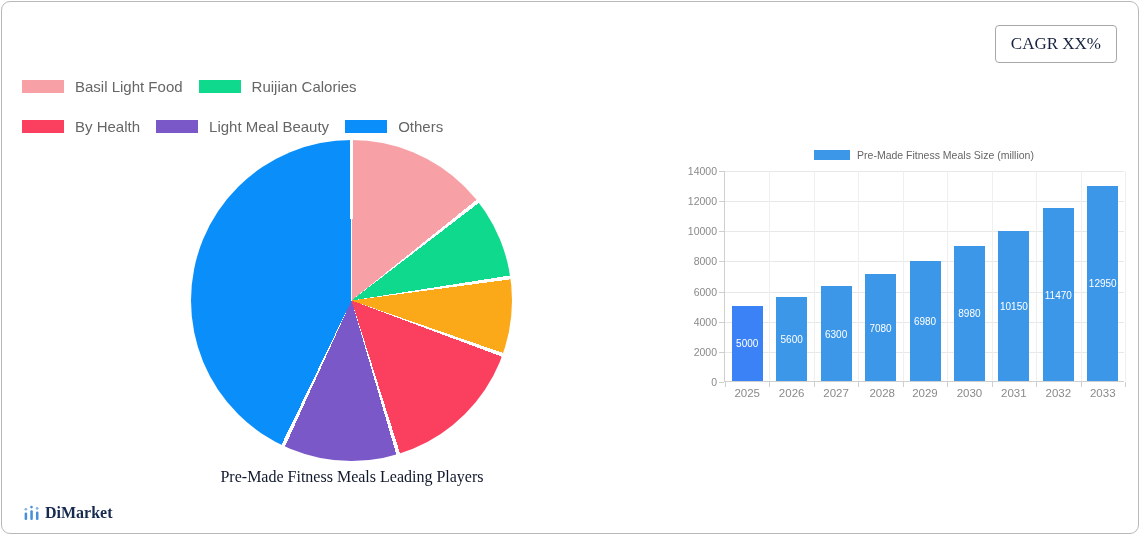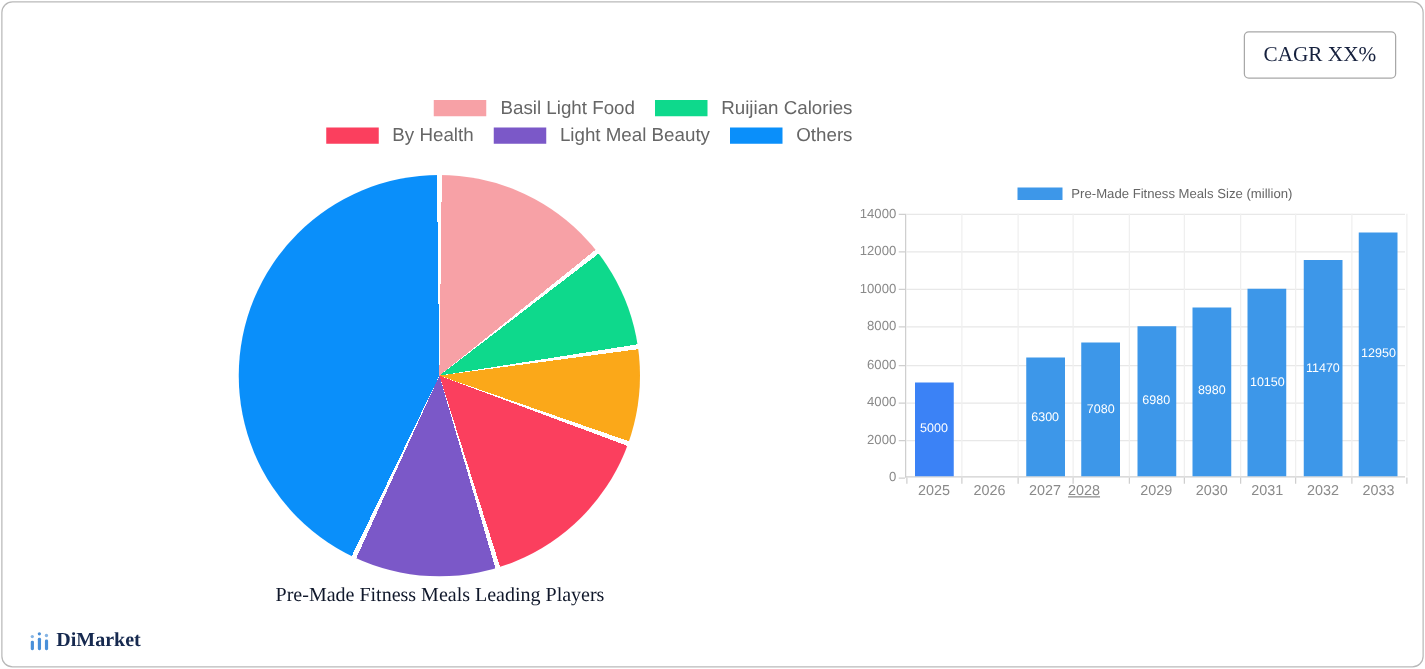--- a/index.html
+++ b/index.html
@@ -16,21 +16,21 @@
     position:absolute; top:23px; right:21px;
     border:1px solid #a8a8a8; border-radius:4px;
     padding:8px 15px;
     font-family:"Liberation Serif", serif;
     font-size:17px; color:#16213e; background:#fff;
   }
   
   .pie-area { position:absolute; left:20px; top:0; width:660px; height:535px; }
   .pie-legend {
     position:absolute; top:76px; left:0; width:100%;
-    display:flex; flex-direction:column; align-items:flex-end; gap:5px;
+    display:flex; flex-direction:column; align-items:flex-start; gap:23px;
   }
   .legend-row { display:flex; align-items:center; gap:16px; }
   .legend-item { display:flex; align-items:center; gap:11px; }
   .legend-swatch { width:42px; height:13px; display:inline-block; }
   .legend-label { font-size:15px; color:#666; white-space:nowrap; }
   .pie {
     position:absolute; left:169px; top:138px;
     width:321px; height:321px; border-radius:50%;
   }
   .pie-title {
@@ -162,29 +162,32 @@
         <div class="xtick" style="left: 177.778px;"></div>
         <div class="xtick" style="left: 222.222px;"></div>
         <div class="xtick" style="left: 266.667px;"></div>
         <div class="xtick" style="left: 311.111px;"></div>
         <div class="xtick" style="left: 355.556px;"></div>
         <div class="xtick" style="left: 400px;"></div>
         <div class="bar" style="left: 6.72222px; width: 31px; height: 75.3571px; background: #3b82f6;">
           <span class="bar-value">5000</span>
         </div>
         <div class="xlabel" style="left: 0px; width: 44.4444px;">2025</div>
+        <div class="bar" style="left: 51.1667px; width: 31px; height: 84.4px; background: rgb(61, 151, 233);">
+          <span class="bar-value">5600</span>
+        </div>
         <div class="xlabel" style="left: 44.4444px; width: 44.4444px;">2026</div>
         <div class="bar" style="left: 95.6111px; width: 31px; height: 94.95px; background: rgb(61, 151, 233);">
           <span class="bar-value">6300</span>
         </div>
         <div class="xlabel" style="left: 88.8889px; width: 44.4444px;">2027</div>
         <div class="bar" style="left: 140.056px; width: 31px; height: 106.706px; background: rgb(61, 151, 233);">
           <span class="bar-value">7080</span>
         </div>
-        <div class="xlabel" style="left: 120px; width: 44.4444px; text-decoration: underline;">2028</div>
+        <div class="xlabel" style="left: 135px; width: 44.4444px;">2028</div>
         <div class="bar" style="left: 184.5px; width: 31px; height: 120.119px; background: rgb(61, 151, 233);">
           <span class="bar-value">6980</span>
         </div>
         <div class="xlabel" style="left: 177.778px; width: 44.4444px;">2029</div>
         <div class="bar" style="left: 228.944px; width: 31px; height: 135.341px; background: rgb(61, 151, 233);">
           <span class="bar-value">8980</span>
         </div>
         <div class="xlabel" style="left: 222.222px; width: 44.4444px;">2030</div>
         <div class="bar" style="left: 273.389px; width: 31px; height: 150px; background: rgb(61, 151, 233);">
           <span class="bar-value">10150</span>

